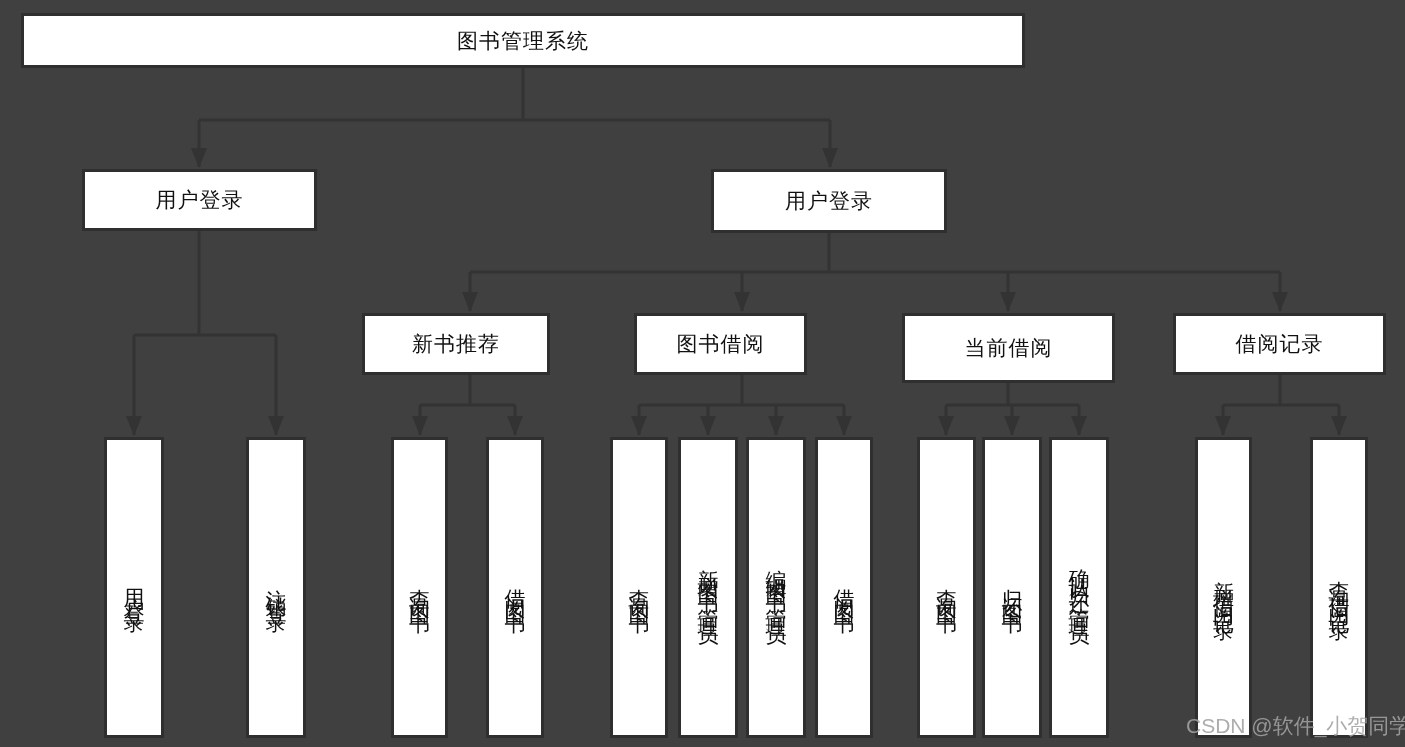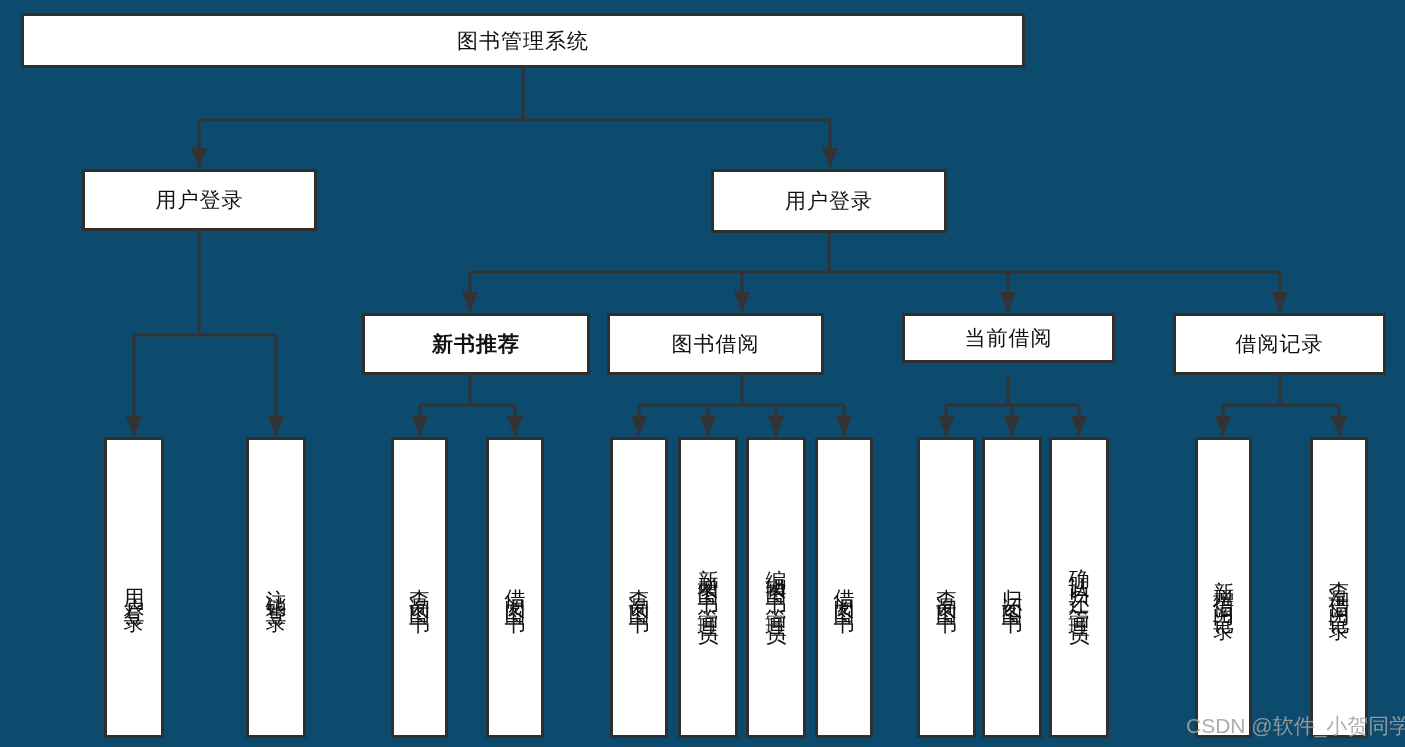--- a/index.html
+++ b/index.html
@@ -1,20 +1,20 @@
 <!DOCTYPE html>
 <html><head>
 <meta charset="utf-8">
 <style>
   html, body { margin: 0; padding: 0; background: #ffffff; }
   .canvas {
     position: relative;
     width: 1405px;
     height: 747px;
-    background: #0c4a6e;
+    background: #404040;
     font-family: "Liberation Sans", "DejaVu Sans", sans-serif;
     overflow: hidden;
   }
   .connectors {
     position: absolute;
     left: 0; top: 0;
     width: 1405px; height: 747px;
     z-index: 1;
   }
   .node {
@@ -112,27 +112,27 @@
     <span>图书管理系统</span>
   </div>
 
   <div class="node" style="left:82px; top:169px; width:235px; height:62px;">
     <span>用户登录</span>
   </div>
   <div class="node" style="left:711px; top:169px; width:236px; height:64px;">
     <span>用户登录</span>
   </div>
 
-  <div class="node" style="left:362px; top:313px; width:228px; height:62px;font-weight:bold;">
+  <div class="node" style="left:362px; top:313px; width:188px; height:62px;">
     <span>新书推荐</span>
   </div>
-  <div class="node" style="left:607px; top:313px; width:217px; height:62px;">
+  <div class="node" style="left:634px; top:313px; width:173px; height:62px;">
     <span>图书借阅</span>
   </div>
-  <div class="node" style="left:902px; top:313px; width:213px; height:50px;">
+  <div class="node" style="left:902px; top:313px; width:213px; height:70px;">
     <span>当前借阅</span>
   </div>
   <div class="node" style="left:1173px; top:313px; width:213px; height:62px;">
     <span>借阅记录</span>
   </div>
 
   <div class="node leaf" style="left:104px; top:437px; width:60px; height:301px;">
     <span class="label-v">用户登录</span>
   </div>
   <div class="node leaf" style="left:246px; top:437px; width:60px; height:301px;">

